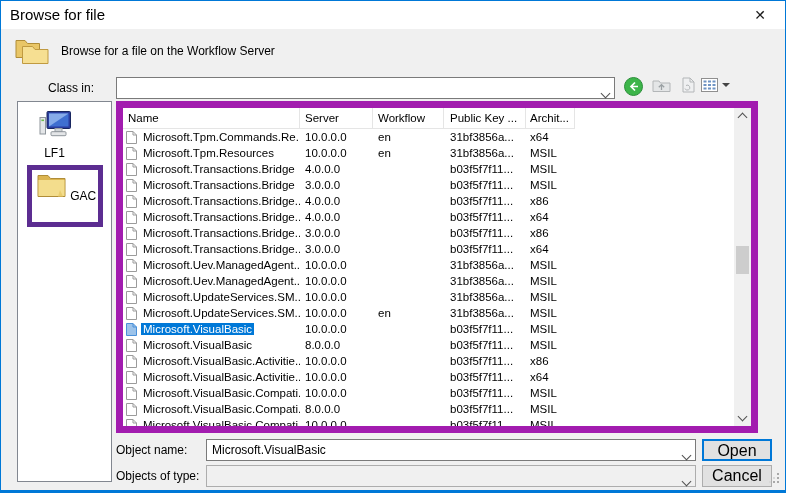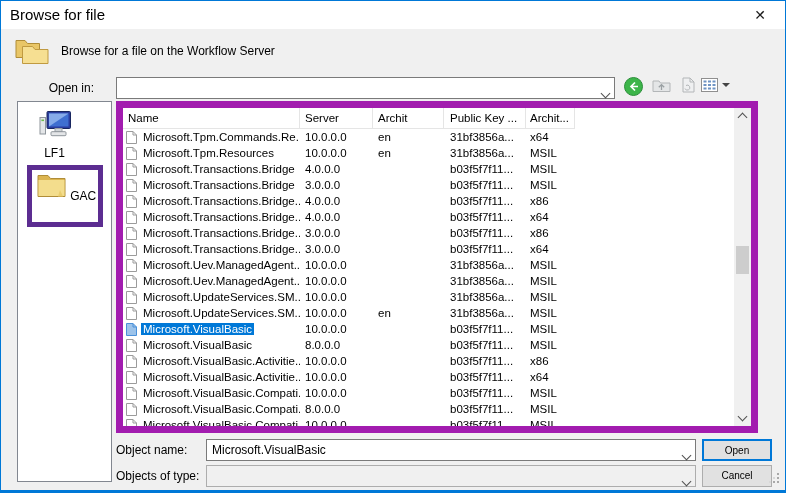--- a/index.html
+++ b/index.html
@@ -84,21 +84,21 @@
   .sb-chev.down{ transform:rotate(45deg); margin-top:2px; }
   .sb-down{ position:absolute; bottom:0; width:17px; }
 
   
   .fld-label{ position:absolute; left:115px; height:22px; line-height:22px; }
   .lbl-objname{ top:438px; }
   .lbl-objtype{ top:464px; }
   .combo-objname{ left:205px; top:438px; width:490px; }
   .combo-objtype{ left:205px; top:464px; width:490px; background:#f0f0f0; border-color:#adadad; }
   .btn{ position:absolute; left:701px; width:70px; height:22px; background:#e1e1e1;
-    text-align:center; line-height:19px; font-size:10px; }
+    text-align:center; line-height:19px; font-size:16px; }
   .btn-open{ top:438px; border:2px solid #0078d7; }
   .btn-cancel{ top:464px; border:1px solid #adadad; line-height:20px; }
 
   .resize-grip{ position:absolute; right:5px; bottom:3px; }
 
   .chev-icon{ display:inline-block; width:7px; height:7px; border:solid #505050; border-width:0 1.2px 1.2px 0; transform:rotate(45deg); }
 </style>
 </head>
 <body>
 
@@ -110,21 +110,21 @@
   </div>
 
   <span class="big-folder">
     <svg width="36" height="31" viewBox="0 0 36 31">
       <path d="M2 6.5 L2 23.5 L25.5 23.5 L25.5 9.5 L13.5 9.5 L11 6.5 Z" fill="#e9c667" stroke="#b08d38"></path>
       <path d="M8.5 12.5 L8.5 29.5 L34 29.5 L34 15.5 L21 15.5 L18.5 12.5 Z" fill="#f6df92" stroke="#c09a41"></path>
     </svg>
   </span>
   <span class="instruction">Browse for a file on the Workflow Server</span>
 
-  <span class="lookin-label">Open in:</span>
+  <span class="lookin-label">Class in:</span>
   <div class="combo lookin-combo">
     <span class="combo-value"></span>
     <span class="chev"><span class="chev-icon"></span></span>
   </div>
 
   <span class="tbtn btn-back">
     <svg width="19" height="19" viewBox="0 0 19 19">
       <circle cx="9.5" cy="9.5" r="9" fill="#3db54a" stroke="#2c8f3a"></circle>
       <path d="M11 5.5 L7 9.5 L11 13.5 M7 9.5 H14" stroke="#fff" stroke-width="1.7" fill="none"></path>
     </svg>
@@ -181,21 +181,21 @@
         </svg>
         <span class="plabel">GAC</span>
       </div>
     </div>
   </div>
 
   <div class="listview">
     <div class="lv-header">
       <span class="hcell h-name">Name</span>
       <span class="hcell h-ver">Server</span>
-      <span class="hcell h-cul">Archit</span>
+      <span class="hcell h-cul">Workflow</span>
       <span class="hcell h-pk">Public Key ...</span>
       <span class="hcell h-arch">Archit...</span>
       <span class="hcell h-fill"></span>
     </div>
     <div class="lv-rows">
   <div class="lv-row">
     <span class="cell c-name">
       <span class="file-icon">
         <svg width="11" height="13" viewBox="0 0 11 13">
           <path class="body" d="M0.5 0.5 H7 L10.5 4 V12.5 H0.5 Z" fill="#fff" stroke="#9b9b9b"></path>

